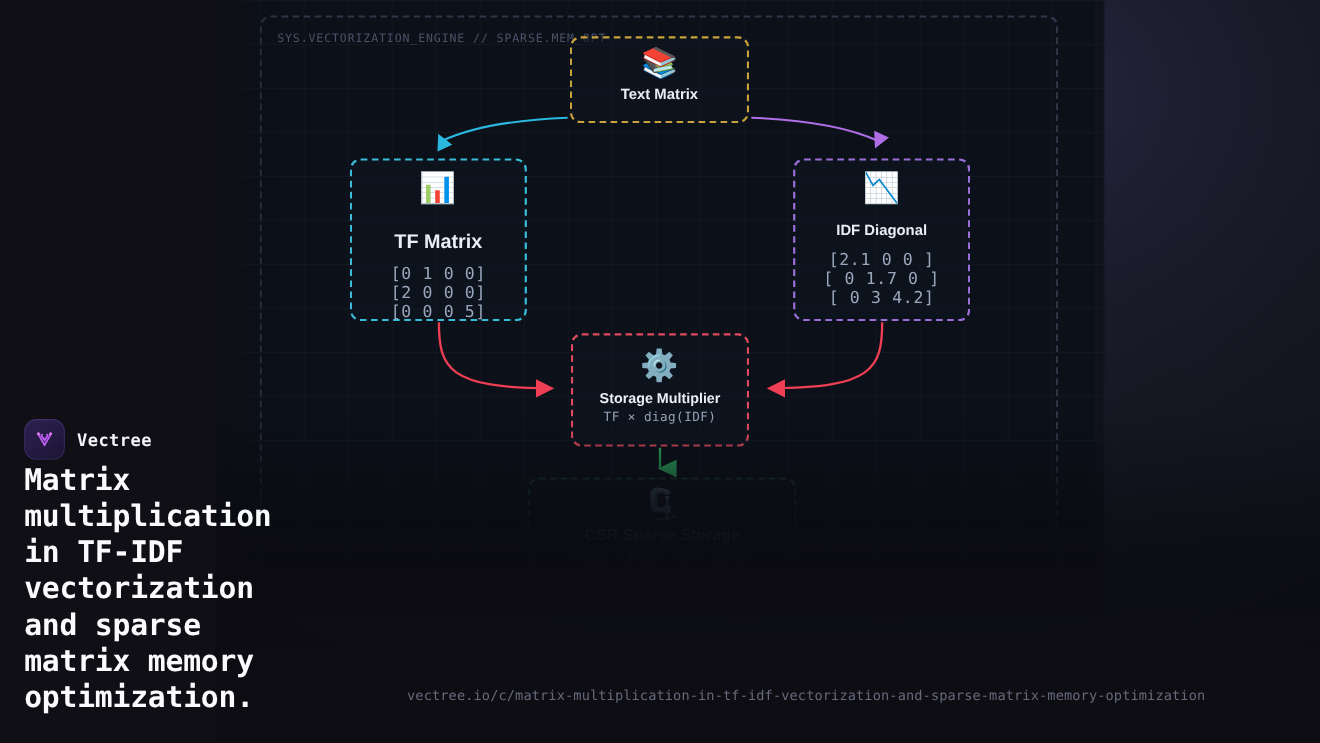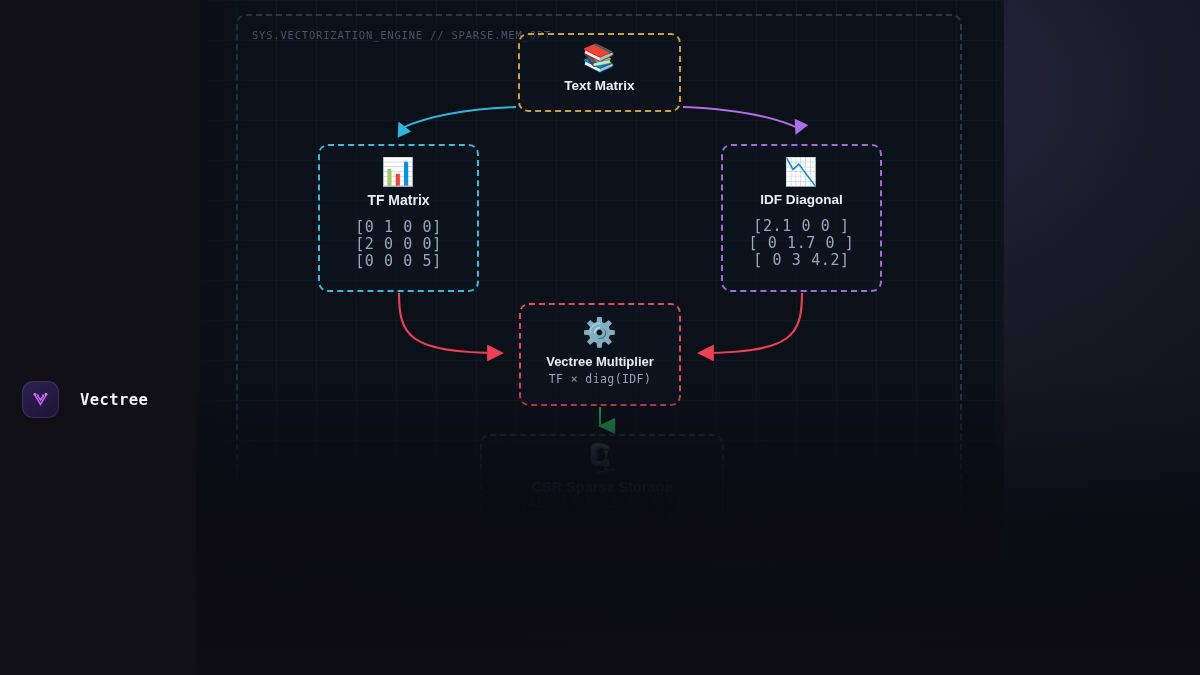--- a/index.html
+++ b/index.html
@@ -131,30 +131,30 @@
   #node-corpus .node-emoji { font-size: 27px; }
   #node-corpus .node-title { font-size: 13.5px; margin-top: 7px; }
 
   
   #node-tf {
     left: 122px; top: 144px; width: 161px; height: 148px;
     border: 2px dashed #38bcd8;
     padding-top: 12px;
   }
   #node-tf .node-emoji { font-size: 27px; }
-  #node-tf .node-title { font-size: 14px; margin-top: 7px; margin-bottom: 11px; }
+  #node-tf .node-title { font-size: 18px; margin-top: 24px; margin-bottom: 11px; }
 
   
   #node-idf {
     left: 525px; top: 144px; width: 161px; height: 148px;
     border: 2px dashed #9b6ed8;
     padding-top: 12px;
   }
   #node-idf .node-emoji { font-size: 27px; }
-  #node-idf .node-title { font-size: 13.5px; margin-top: 7px; margin-bottom: 11px; }
+  #node-idf .node-title { font-size: 13.5px; margin-top: 17px; margin-bottom: 11px; }
 
   
   #node-mul {
     left: 323px; top: 303px; width: 162px; height: 103px;
     border: 2px dashed #e14b5e;
     padding-top: 14px;
   }
   #node-mul .node-emoji { font-size: 28px; }
   #node-mul .node-title { font-size: 13px; margin-top: 7px; }
   #node-mul .node-sub {
@@ -181,21 +181,21 @@
     position: absolute;
     left: 0; top: 0;
     width: 196px; height: 675px;
     background: #0f0f15;
   }
   .brand {
     position: absolute;
     left: 22px; top: 381px;
     display: flex;
     align-items: center;
-    gap: 21px;
+    gap: 11px;
   }
   .brand-mark {
     width: 37px; height: 37px;
     border-radius: 11px;
     background: linear-gradient(145deg, #2b2150 0%, #241a42 55%, #1b1533 100%);
     display: flex; align-items: center; justify-content: center;
     box-shadow: inset 0 0 0 1px rgba(150,110,220,0.22);
   }
   .brand-name {
     font-family: "DejaVu Sans Mono", "Liberation Mono", monospace;
@@ -287,21 +287,21 @@
     <div class="node" id="node-idf">
       <div class="node-emoji">📉</div>
       <div class="node-title">IDF Diagonal</div>
       <div class="node-matrix">[2.1 0 0 ]</div>
       <div class="node-matrix">[ 0 1.7 0 ]</div>
       <div class="node-matrix">[ 0 3 4.2]</div>
     </div>
 
     <div class="node" id="node-mul">
       <div class="node-emoji">⚙️</div>
-      <div class="node-title">Vectree Multiplier</div>
+      <div class="node-title">Storage Multiplier</div>
       <div class="node-sub">TF × diag(IDF)</div>
     </div>
 
     <div class="node" id="node-csr">
       <div class="node-emoji">🗜️</div>
       <div class="node-title">CSR Sparse Storage</div>
       <div class="node-matrix">VAL: [1.5, 3.2, 2.1]</div>
       <div class="node-matrix">COL: [ 1 , 0 , 3 ]</div>
       <div class="node-matrix">ROW: [0, 1, 3, 3]</div>
     </div>
@@ -324,15 +324,23 @@
         </g>
         <circle cx="5.2" cy="5.6" r="1.5" fill="#e07af5"></circle>
         <circle cx="16.8" cy="5.6" r="1.5" fill="#e07af5"></circle>
         <circle cx="8.3" cy="6.6" r="1.1" fill="#c75ef0"></circle>
         <circle cx="13.7" cy="6.6" r="1.1" fill="#c75ef0"></circle>
       </svg>
     </div>
     <div class="brand-name">Vectree</div>
   </div>
 
-
+  <div class="headline">Matrix
+multiplication
+in TF-IDF
+vectorization
+and sparse
+matrix memory
+optimization.</div>
+
+  <div class="footer-url">vectree.io/c/matrix-multiplication-in-tf-idf-vectorization-and-sparse-matrix-memory-optimization</div>
 
 </div>
 
 </body></html>

